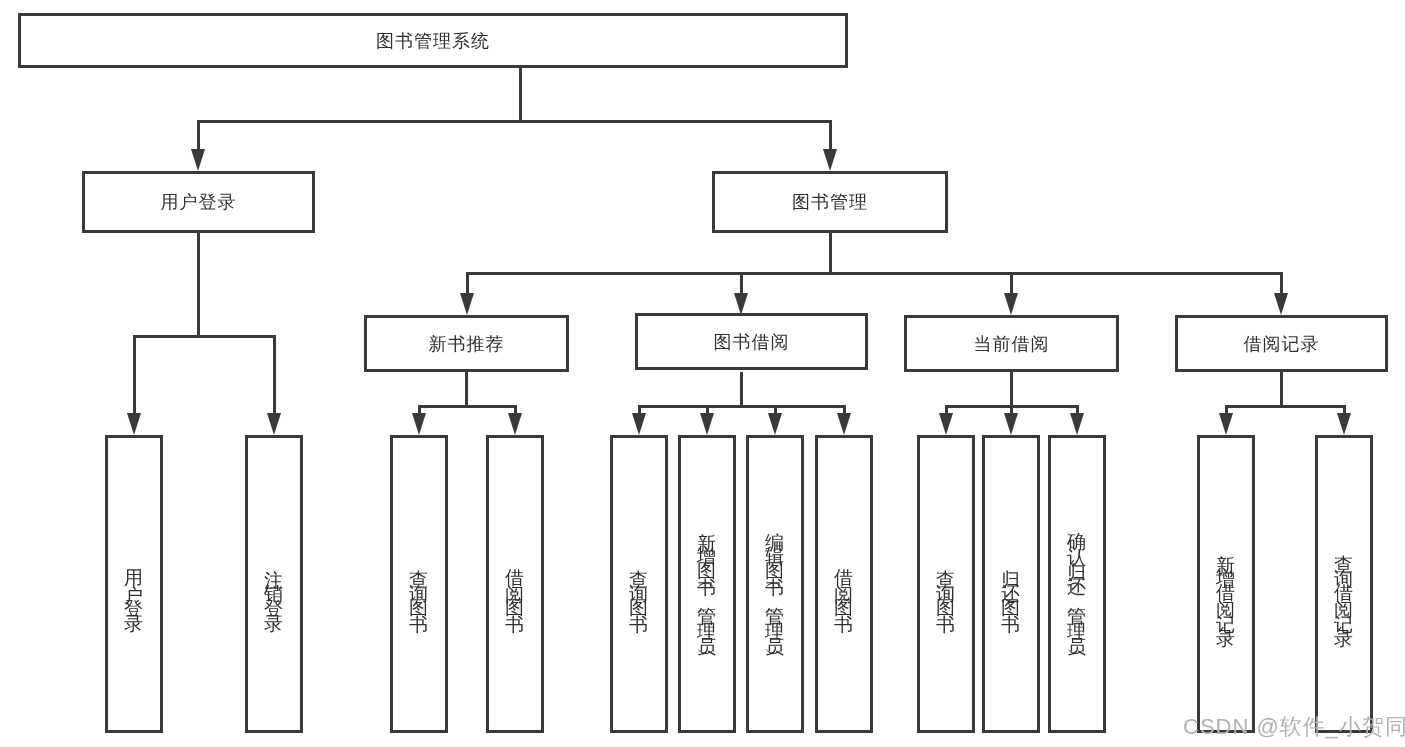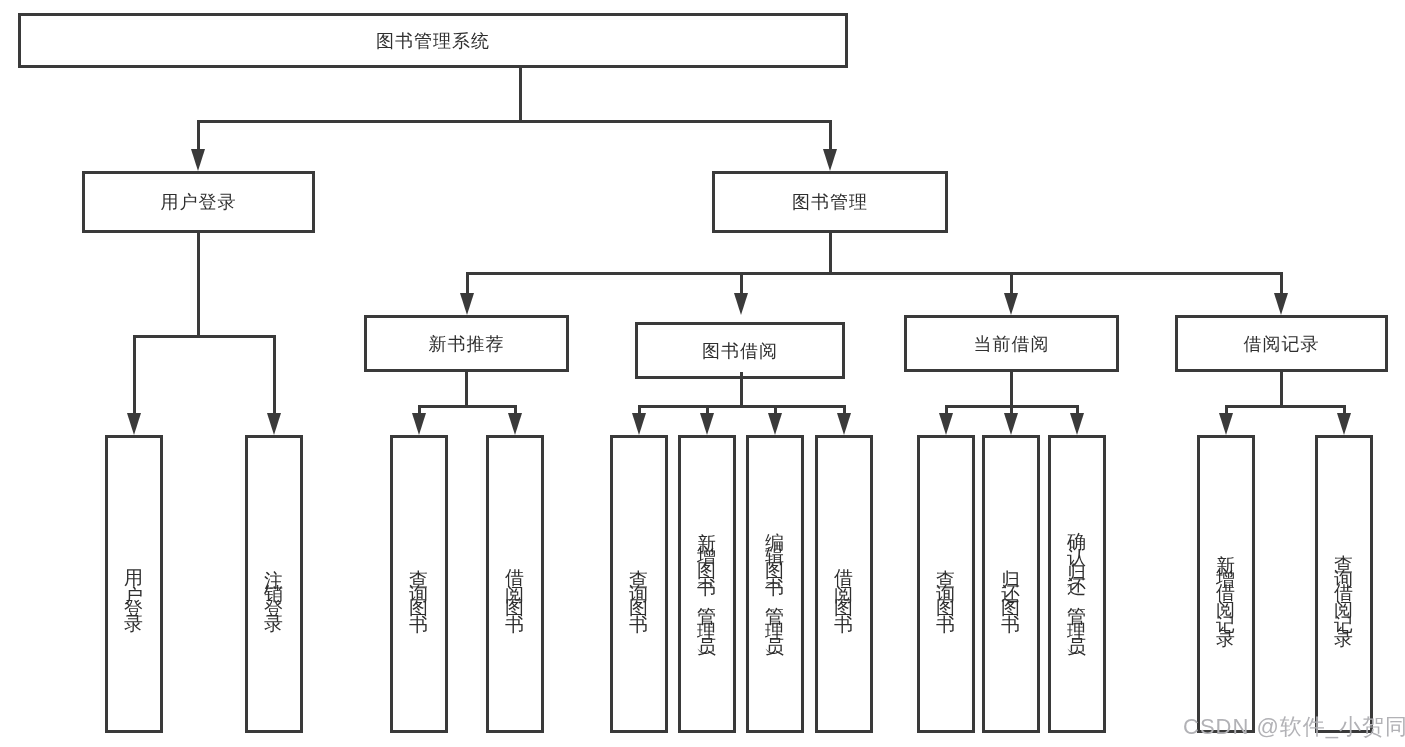--- a/index.html
+++ b/index.html
@@ -85,21 +85,21 @@
   <div class="vline" style="left:740px; top:272px; height:23px;"></div>
   <div class="arrow" style="left:734px; top:293px;"></div>
   <div class="vline" style="left:1010px; top:272px; height:23px;"></div>
   <div class="arrow" style="left:1004px; top:293px;"></div>
   <div class="vline" style="left:1280px; top:272px; height:23px;"></div>
   <div class="arrow" style="left:1274px; top:293px;"></div>
 
   <div class="node" style="left:364px; top:315px; width:205px; height:57px;">
     <span>新书推荐</span>
   </div>
-  <div class="node" style="left:635px; top:322px; width:210px; height:57px;font-family:Liberation Mono, monospace;">
+  <div class="node" style="left:635px; top:313px; width:233px; height:57px;font-family:Liberation Mono, monospace;">
     <span>图书借阅</span>
   </div>
   <div class="node" style="left:1175px; top:315px; width:213px; height:57px;">
     <span>借阅记录</span>
   </div>
   <div class="node" style="left:904px; top:315px; width:215px; height:57px;">
     <span>当前借阅</span>
   </div>
 
   <div class="vline" style="left:465px; top:372px; height:33px;"></div>

